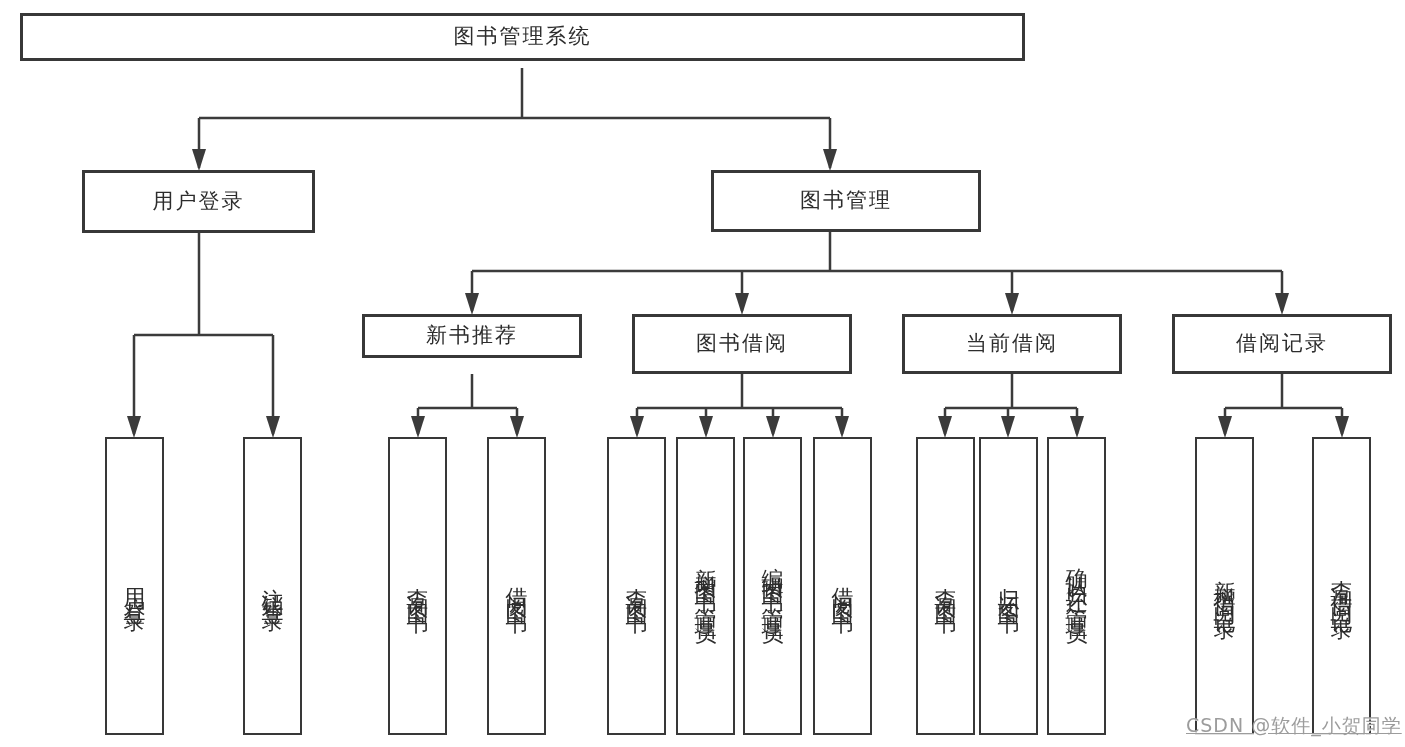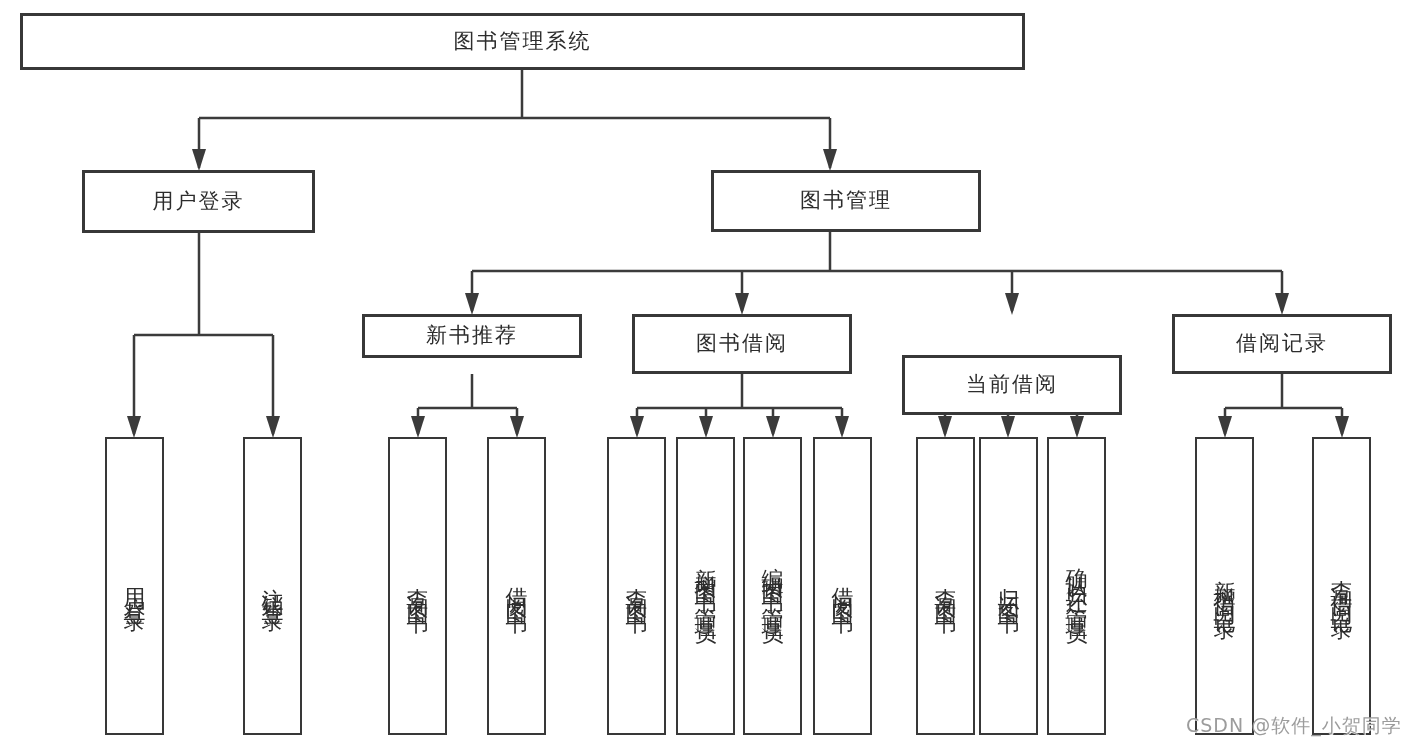--- a/index.html
+++ b/index.html
@@ -47,20 +47,21 @@
   }
   .watermark {
     position: absolute;
     left: 1186px;
     top: 713px;
     font-size: 19px;
     color: #9c9c9c;
     letter-spacing: 1px;
     white-space: nowrap;
     text-shadow: 1px 1px 0 rgba(255,255,255,0.85);
+    text-decoration: underline;
   }
 </style>
 </head>
 <body>
 
 <div class="canvas">
 
   <svg class="connectors" viewBox="0 0 1405 747" xmlns="http://www.w3.org/2000/svg">
     <g stroke="#3b3b3b" stroke-width="2.5" fill="none">
 
@@ -97,28 +98,28 @@
       <path d="M766 416 L780 416 L773 438 Z"></path>
       <path d="M835 416 L849 416 L842 438 Z"></path>
       <path d="M938 416 L952 416 L945 438 Z"></path>
       <path d="M1001 416 L1015 416 L1008 438 Z"></path>
       <path d="M1070 416 L1084 416 L1077 438 Z"></path>
       <path d="M1218 416 L1232 416 L1225 438 Z"></path>
       <path d="M1335 416 L1349 416 L1342 438 Z"></path>
     </g>
   </svg>
 
-  <div class="node" style="left:20px; top:13px; width:1005px; height:57px;">图书管理系统</div>
+  <div class="node" style="left:20px; top:13px; width:1005px; height:48px;">图书管理系统</div>
 
   <div class="node" style="left:82px; top:170px; width:233px; height:63px;">用户登录</div>
   <div class="node" style="left:711px; top:170px; width:270px; height:62px;">图书管理</div>
 
   <div class="node" style="left:362px; top:314px; width:220px; height:44px;">新书推荐</div>
   <div class="node" style="left:632px; top:314px; width:220px; height:60px;text-align:right;">图书借阅</div>
-  <div class="node" style="left:902px; top:314px; width:220px; height:60px;margin-top:41px;">当前借阅</div>
+  <div class="node" style="left:902px; top:314px; width:220px; height:60px;">当前借阅</div>
   <div class="node" style="left:1172px; top:314px; width:220px; height:60px;">借阅记录</div>
 
   <div class="node leaf" style="left:105px; top:437px; width:59px; height:298px;">用户登录</div>
   <div class="node leaf" style="left:243px; top:437px; width:59px; height:298px;">注销登录</div>
 
   <div class="node leaf" style="left:388px; top:437px; width:59px; height:298px;">查询图书</div>
   <div class="node leaf" style="left:487px; top:437px; width:59px; height:298px;">借阅图书</div>
 
   <div class="node leaf" style="left:607px; top:437px; width:59px; height:298px;">查询图书</div>
   <div class="node leaf" style="left:676px; top:437px; width:59px; height:298px;">新增图书（管理员）</div>

